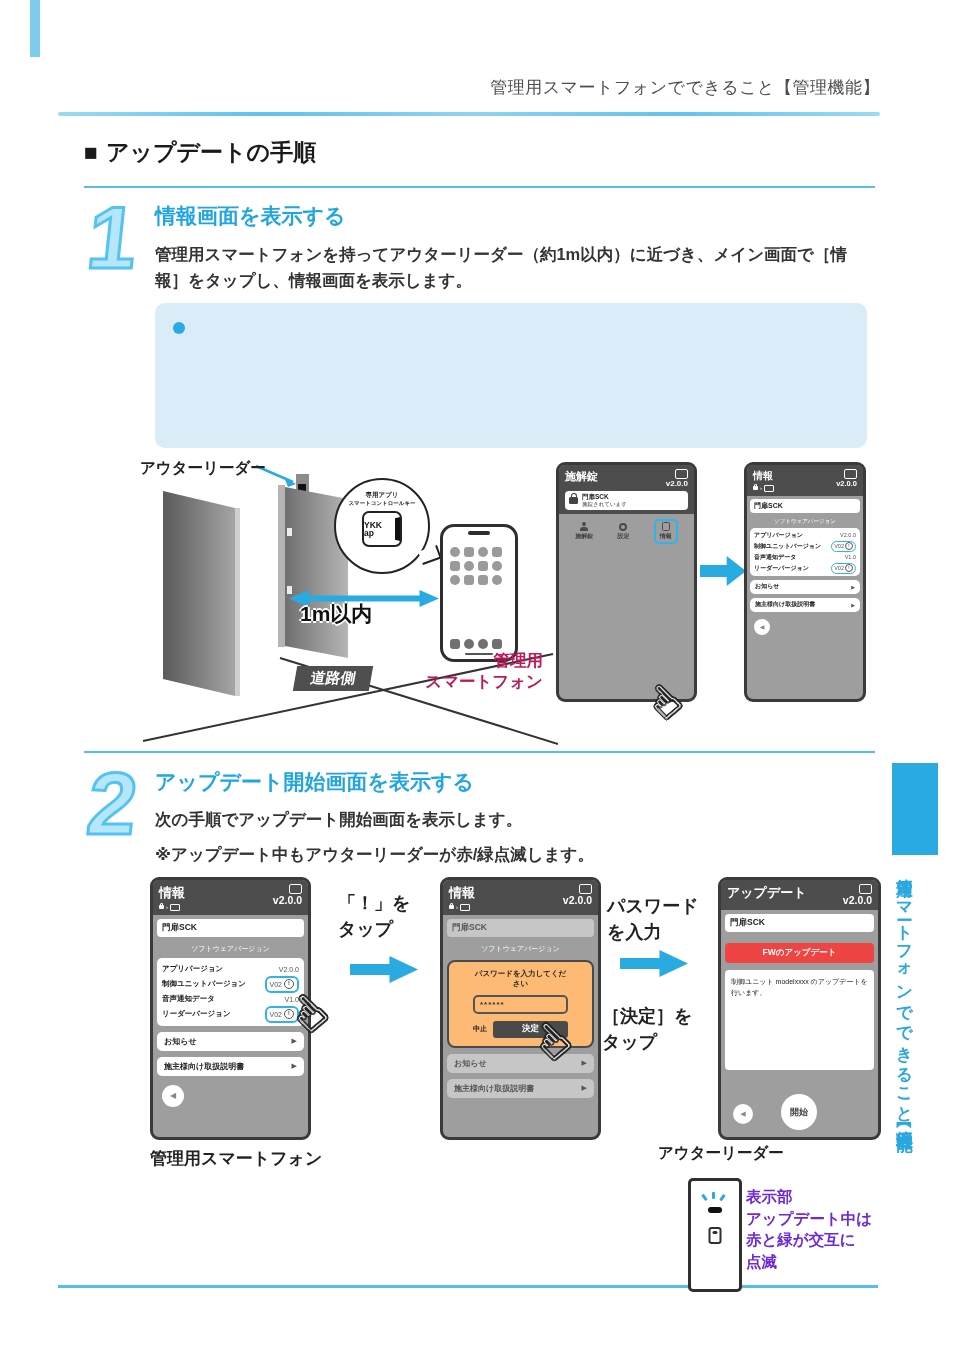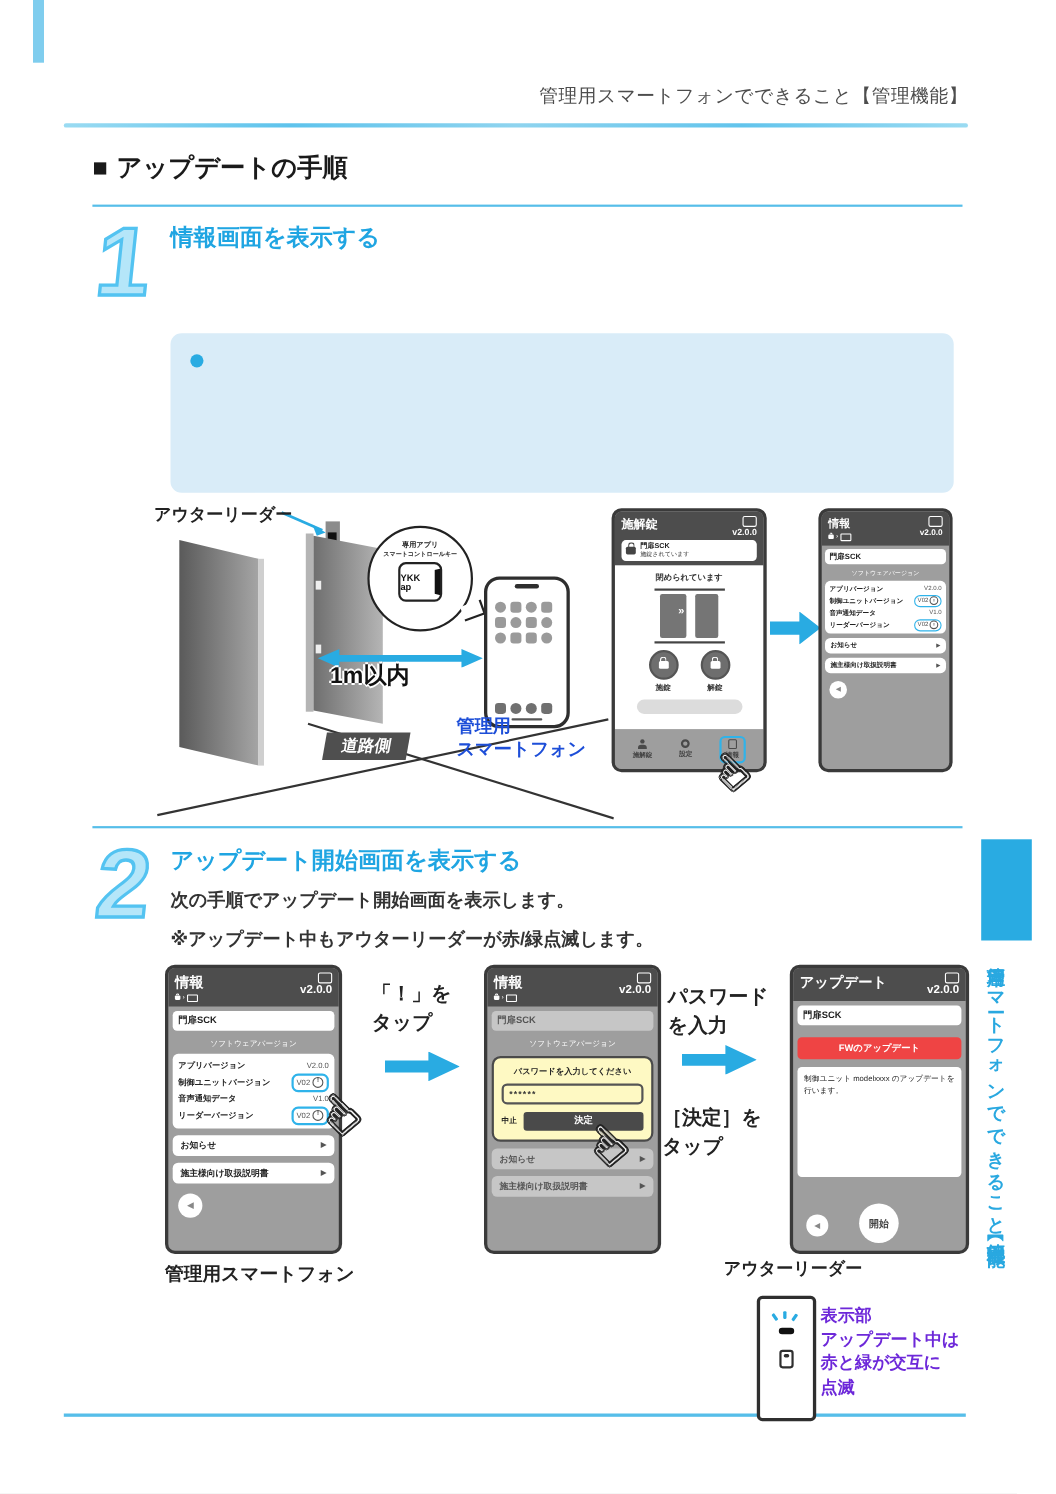--- a/index.html
+++ b/index.html
@@ -62,21 +62,21 @@
   .ic.rd{border-radius:50%;}
   .ph-dock{position:absolute;bottom:10px;left:7px;display:flex;gap:4px;}
   .ph-dock .ic{background:#707070;}
   .ph-home{position:absolute;bottom:4px;left:50%;transform:translateX(-50%);width:28px;height:2.5px;background:#555;border-radius:2px;}
   #arrow-dist{left:289px;top:590px;width:150px;height:17px;background:#29abe2;
       clip-path:polygon(0 50%,13% 0,13% 32%,87% 32%,87% 0,100% 50%,87% 100%,87% 68%,13% 68%,13% 100%);}
   #lbl-dist{left:300px;top:600px;font-size:21px;font-weight:800;color:#111;
       text-shadow:2px 0 #fff,-2px 0 #fff,0 2px #fff,0 -2px #fff;}
   #road-badge{left:295px;top:666px;width:76px;height:25px;background:#4f4f4f;color:#fff;font-size:15px;
       font-weight:bold;display:flex;align-items:center;justify-content:center;transform:skewX(-10deg);}
-  #cap-phone1{left:415px;top:650px;width:128px;text-align:left;font-size:16.5px;font-weight:bold;line-height:1.3;color:#1d4ed8;}
+  #cap-phone1{left:415px;top:650px;width:128px;text-align:right;font-size:16.5px;font-weight:bold;line-height:1.3;color:#be185d;}
 
   
   .pscreen{position:absolute;background:#9e9e9e;border:3px solid #3a3a3a;border-radius:9px;
       box-sizing:border-box;display:flex;flex-direction:column;overflow:hidden;}
   .phead{background:#4d4d4d;color:#fff;padding:4px 6px 4px 6px;flex:0 0 auto;}
   .phead-row{display:flex;justify-content:space-between;align-items:flex-start;}
   .pt{font-weight:bold;}
   .pright{display:flex;flex-direction:column;align-items:flex-end;gap:1px;}
   .mini-logo{display:inline-block;width:11px;height:8px;border:1px solid #fff;border-radius:2px;}
   .pver{line-height:1.05;font-weight:bold;}
@@ -158,21 +158,21 @@
   .person::after{content:"";position:absolute;bottom:0;left:1px;width:8px;height:4px;border-radius:3px 3px 0 0;background:#4a4a4a;}
   .gear{width:8px;height:8px;border:2px solid #4a4a4a;border-radius:50%;box-sizing:border-box;}
   .doc{width:8px;height:9px;border:1.5px solid #4a4a4a;border-radius:1.5px;box-sizing:border-box;}
 
   #scr-info-s{left:744px;top:462px;width:122px;height:240px;}
   #scr-info-L{left:150px;top:877px;width:161px;height:263px;}
   #scr-pass{left:440px;top:877px;width:161px;height:263px;}
   #scr-update{left:718px;top:877px;width:163px;height:263px;}
 
   
-  .dialog{margin:2px 4px 0;background:#fef9c3;border:2px solid #4a4a4a;border-radius:8px;padding:7px 7px 8px;}
+  .dialog{margin:2px 4px 0;background:#fdba74;border:2px solid #4a4a4a;border-radius:8px;padding:7px 24px 8px;}
   .dtitle{font-size:7.5px;font-weight:bold;color:#222;text-align:center;}
   .dinput{margin-top:6px;border:2px solid #555;border-radius:5px;height:15px;line-height:15px;
       padding-left:5px;font-size:8px;letter-spacing:1px;color:#333;font-weight:bold;}
   .dact{margin-top:7px;display:flex;align-items:center;gap:6px;}
   .dcancel{font-size:7px;font-weight:bold;color:#222;}
   .dok{flex:1;height:17px;background:#4a4a4a;border-radius:3px;color:#fff;font-size:8.5px;font-weight:bold;
       display:flex;align-items:center;justify-content:center;}
 
   
   .fwbar{margin:7px 4px 0;background:#ef4444;color:#fff;border-radius:4px;height:20px;display:flex;
@@ -225,20 +225,21 @@
   <div class="abs" id="section-title"><span class="mk">■</span><span>アップデートの手順</span></div>
   <div class="abs rule" id="rule1"></div>
   <div class="abs rule" id="rule2"></div>
   <div class="abs rule" id="rule3"></div>
   <div class="abs" id="page-num">143</div>
   <div class="abs" id="side-tab"></div>
   <div class="abs" id="side-text">管理用スマートフォンでできること【管理機能】</div>
 
   <div class="abs stepnum" id="s1-num">1</div>
   <div class="abs steptitle" id="s1-title">情報画面を表示する</div>
+  <div class="abs stepbody" id="s1-body">管理用スマートフォンを持ってアウターリーダー（約1m以内）に近づき、メイン画面で［情報］をタップし、情報画面を表示します。</div>
 
   <div class="abs" id="note-box">
     <div class="note-item"><span class="dot"></span></div>
   </div>
 
   <svg class="abs" id="gate-svg" width="420" height="290" viewBox="0 0 420 290">
     <defs>
       <linearGradient id="g1" x1="0" y1="0" x2="1" y2="0">
           <stop offset="0" stop-color="#5a5a5a"></stop>
           <stop offset="1" stop-color="#a5a5a5"></stop>
@@ -322,45 +323,20 @@
           </div>
       </div>
       <div class="status-card">
         <span class="lockicon dark"></span>
         <div>
             <div class="st1">門扉SCK</div>
             <div class="st2">施錠されています</div>
           </div>
       </div>
     </div>
-    <div class="mbody">
-      <div class="mstate">閉められています</div>
-      <div class="mdoor">
-        <div class="dline"></div>
-        <div class="dl"></div>
-          <span class="impact">»</span>
-          <div class="dr"></div>
-        <div class="dline bot"></div>
-      </div>
-      <div class="mbtns">
-        <div class="mb">
-            <div class="mcirc">
-              <span class="lockicon"></span>
-            </div>
-            <div class="mlab">施錠</div>
-          </div>
-        <div class="mb">
-            <div class="mcirc">
-              <span class="lockicon"></span>
-            </div>
-            <div class="mlab">解錠</div>
-          </div>
-      </div>
-      <div class="mpill"></div>
-    </div>
     <div class="mnav">
       <div class="nitem">
           <span class="person"></span>
           <span class="nlab">施解錠</span>
         </div>
       <div class="nitem">
           <span class="gear"></span>
           <span class="nlab">設定</span>
         </div>
       <div class="nitem hl">

